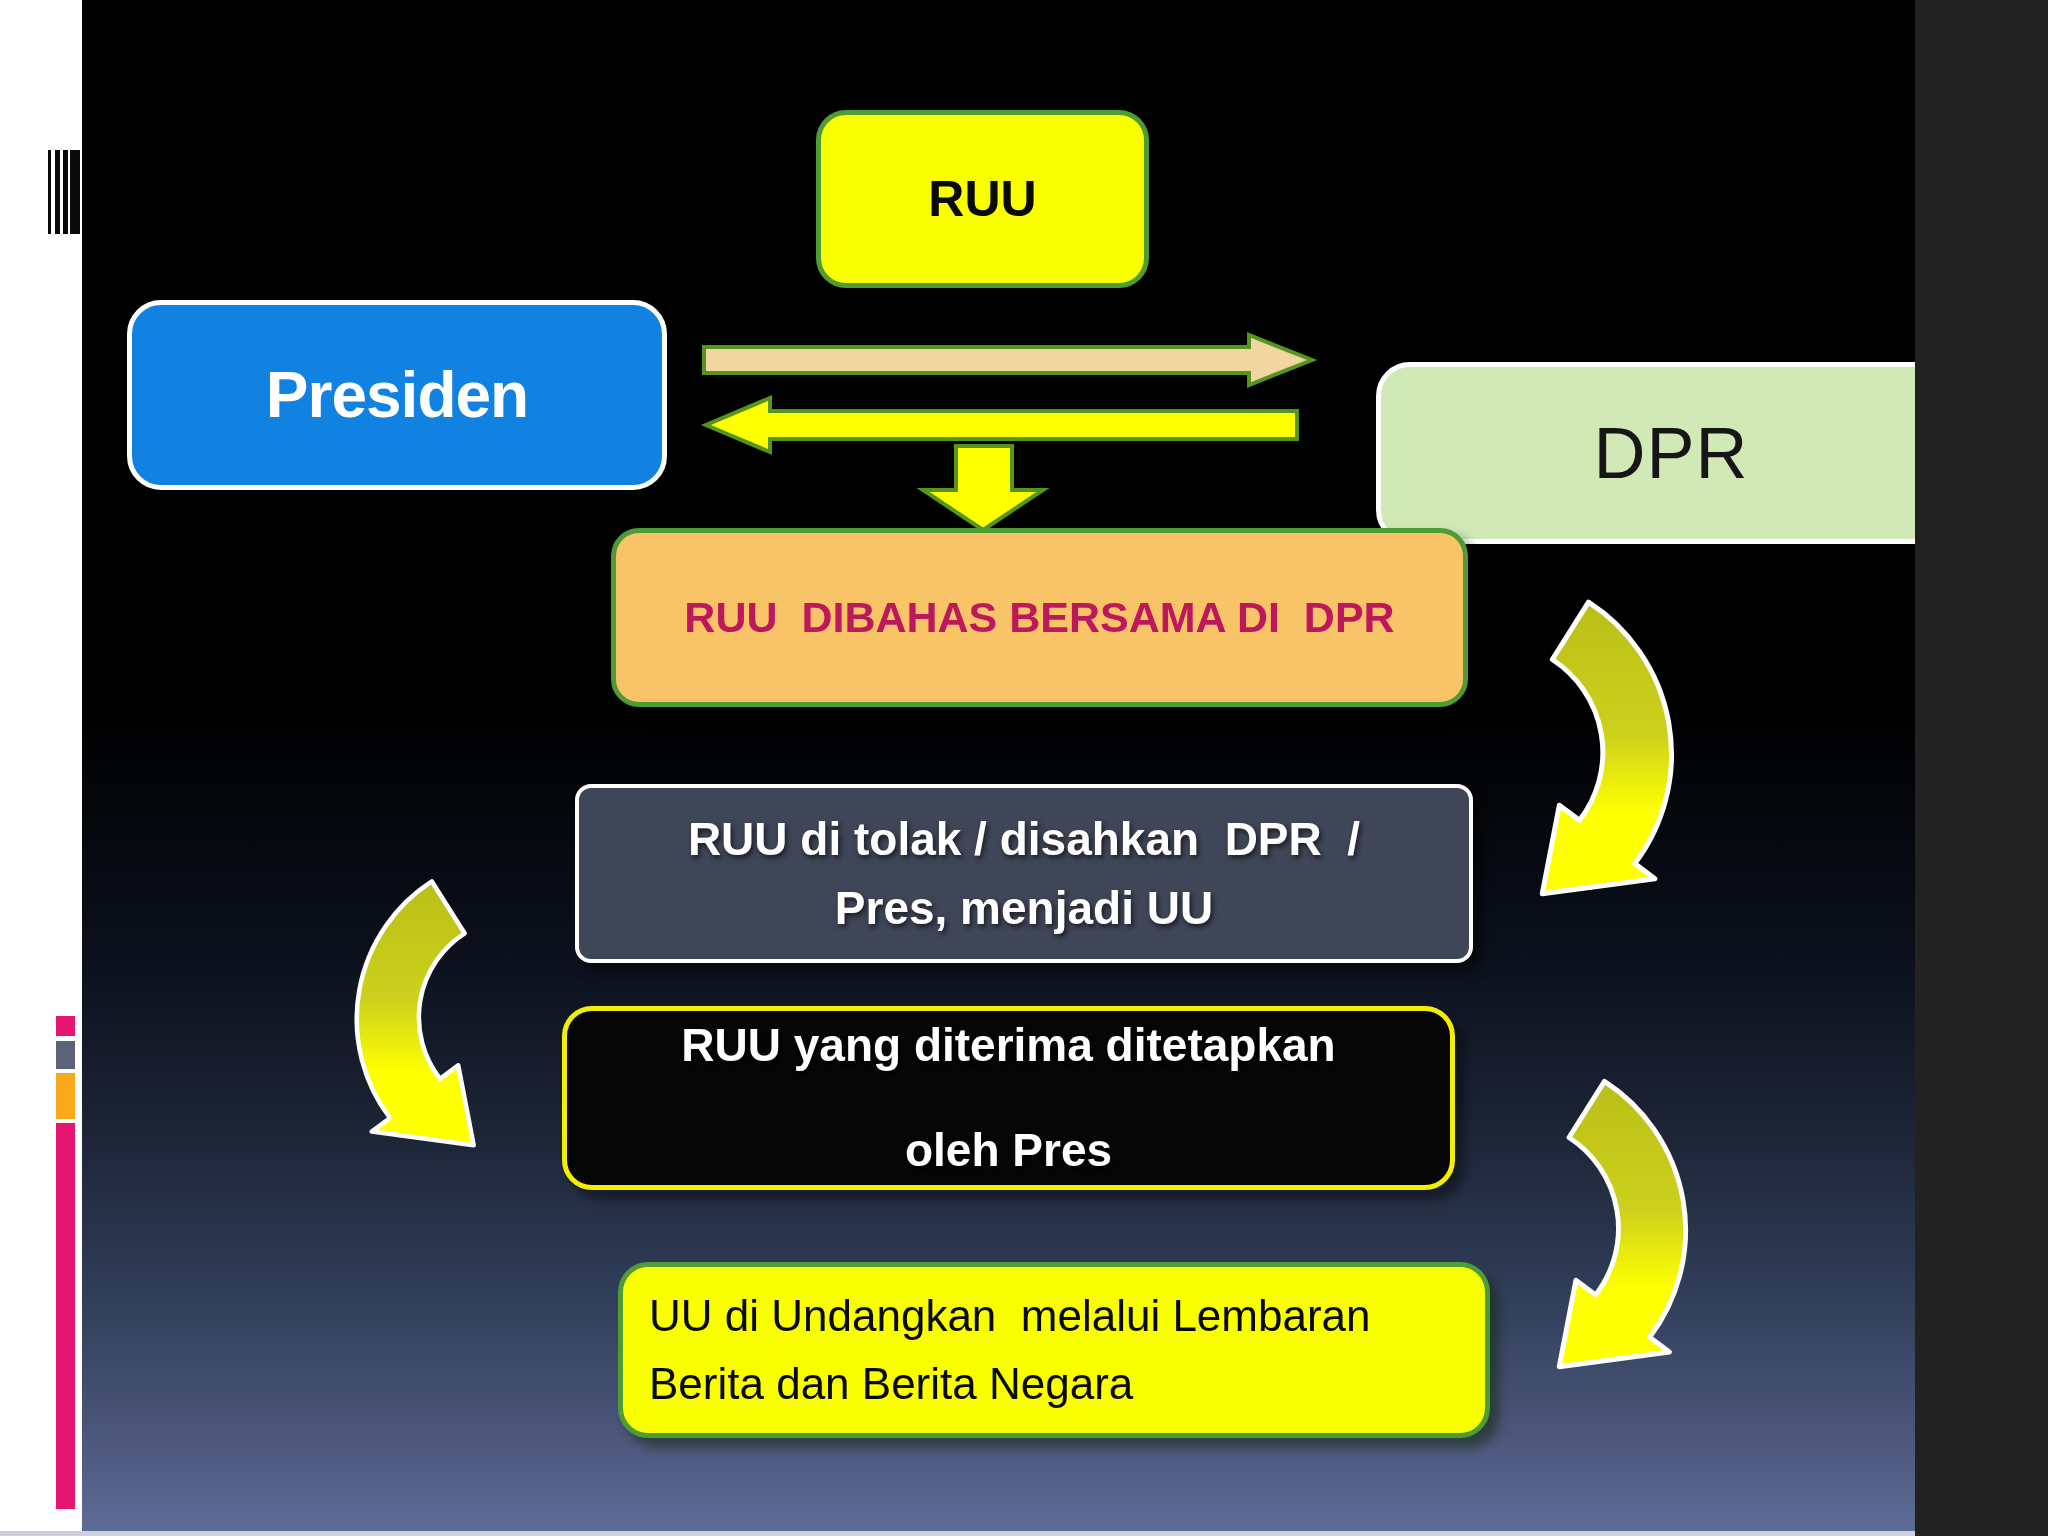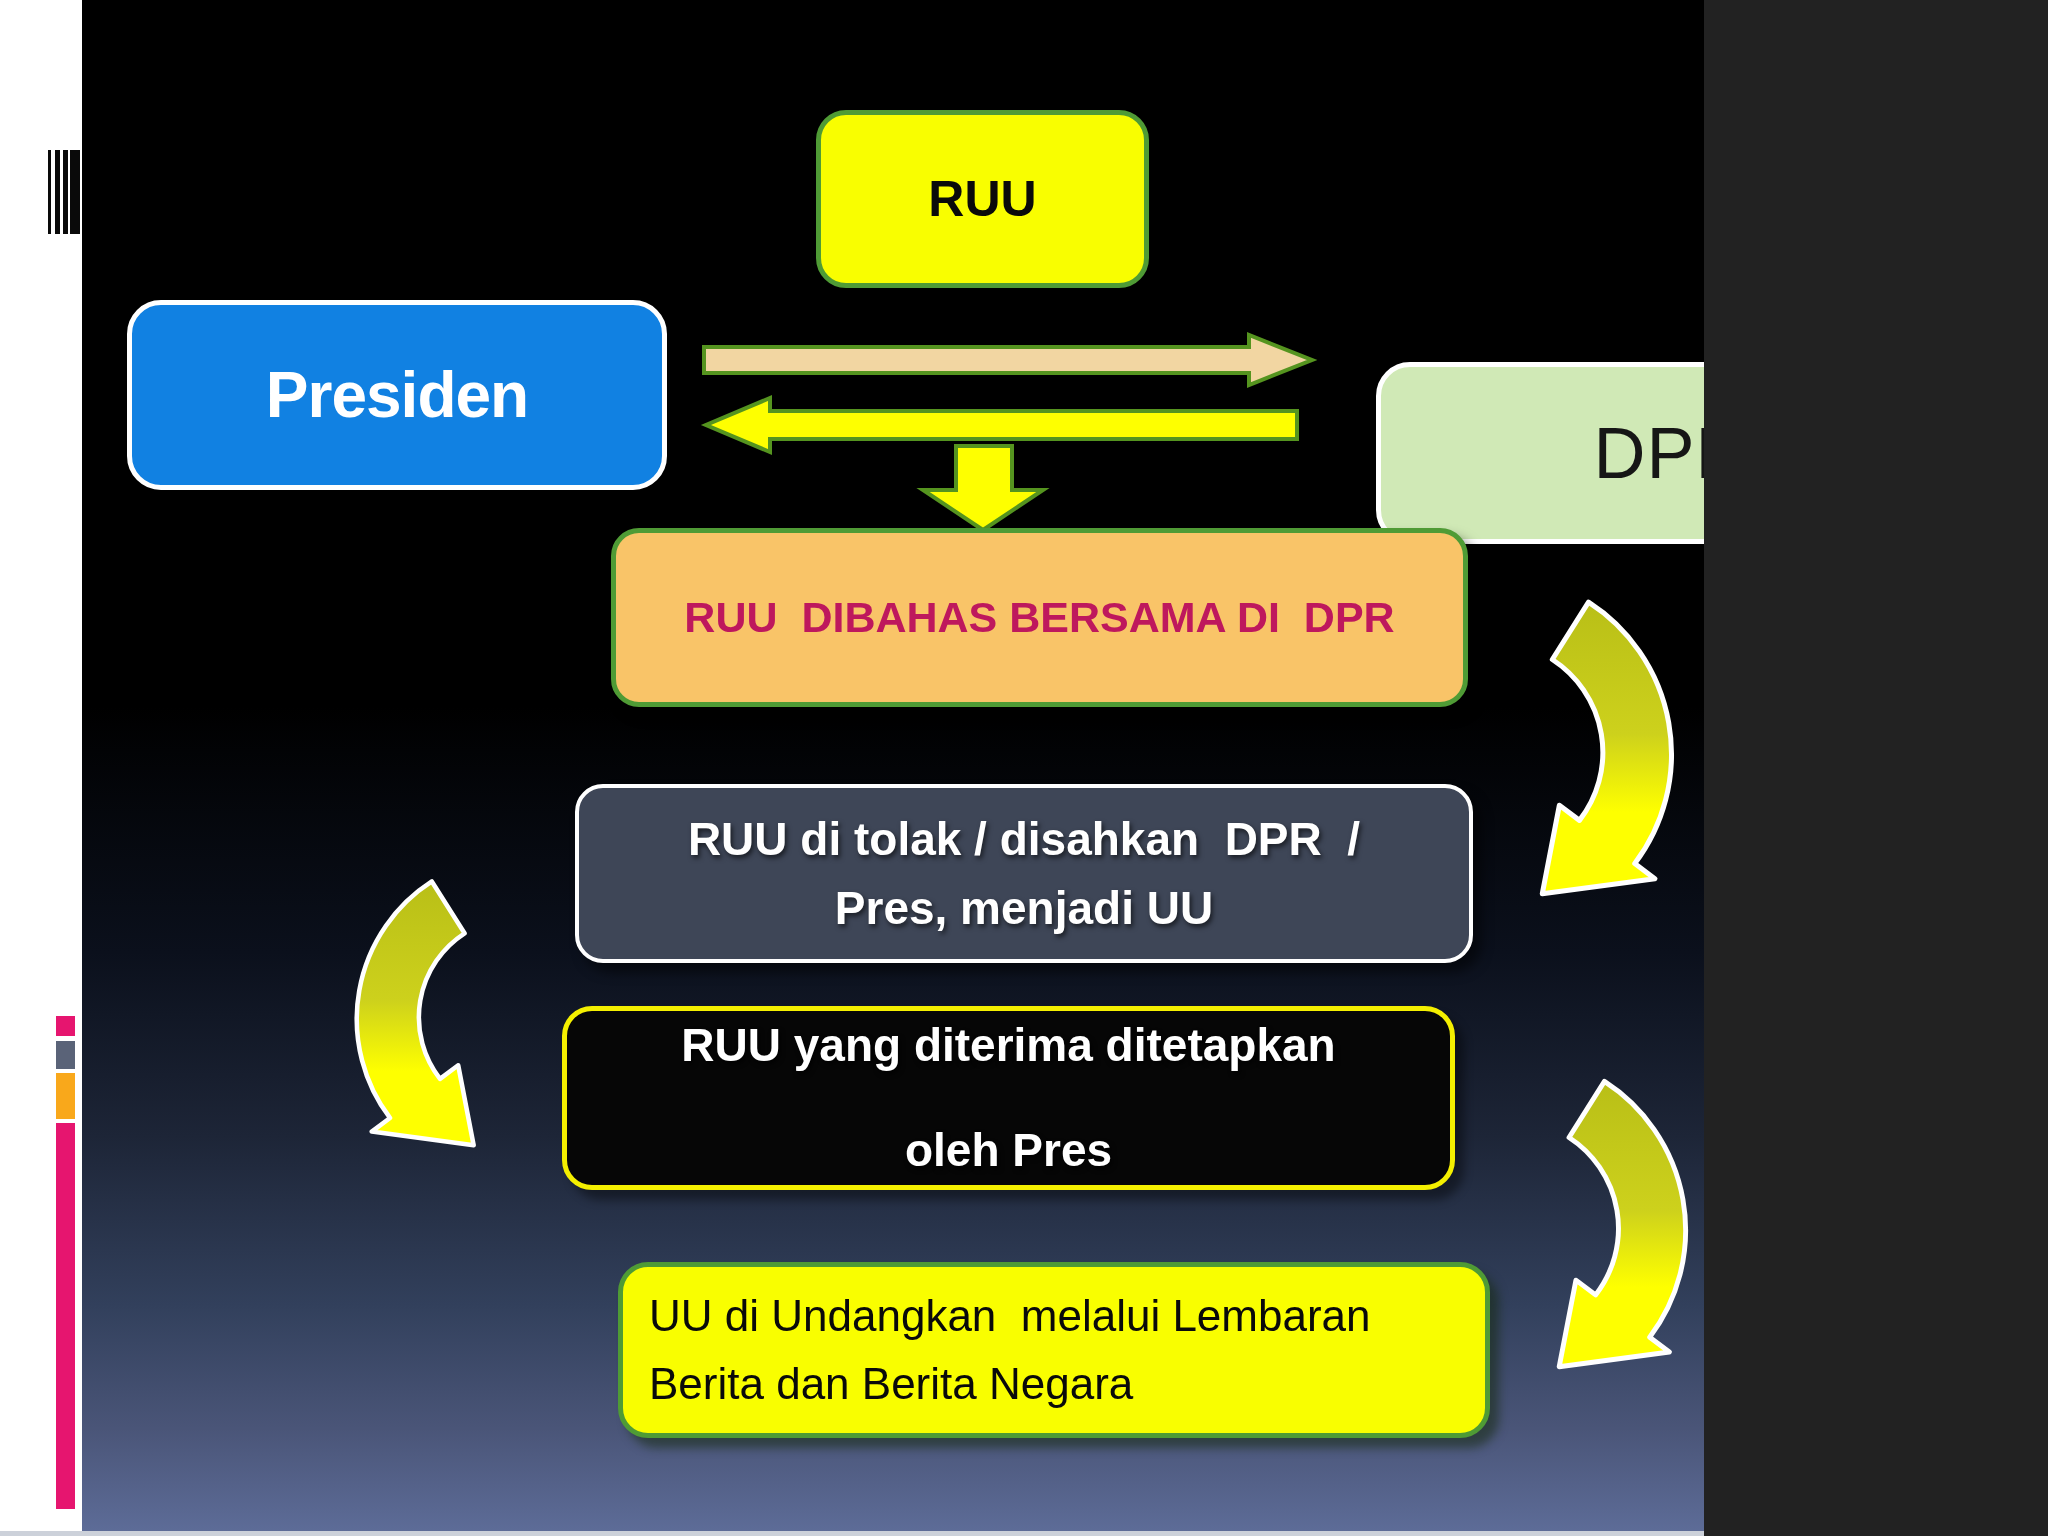--- a/index.html
+++ b/index.html
@@ -1,17 +1,17 @@
 <!DOCTYPE html>
 <html style="--yellow: #f9fe00; --greenBorder: #4f9b35; --yellowBorder: #f4ef00; --blue: #1181e2; --lightGreen: #d0e9b6; --orange: #f9c468; --darkSlate: #3e4657; --black: #060606; --tan: #f2d6a2; --arrowOutlineGreen: #55941f; --oliveYellow: #bcc218; --pink: #e6156f; --graySquare: #5a6378; --orangeSquare: #f9a81b;"><head>
 <meta charset="utf-8">
 <style>
   html,body{margin:0;padding:0;background:#222;}
-  #slide{position:relative;width:1704px;height:1536px;overflow:hidden;
-         font-family:"Liberation Sans",sans-serif;}
+  #slide{position:relative;width:1901px;height:1536px;overflow:hidden;
+         font-family:"Liberation Sans",sans-serif;padding-left:14px;}
   
   #bg{position:absolute;left:0;top:0;width:100%;height:100%;
       background:linear-gradient(180deg,#000 0%,#000 46%,#0b101c 62%,
                  #1d2537 74%,#32405c 85%,#4a5578 93%,#5e6d99 100%);}
   #left-strip{position:absolute;left:0;top:0;width:82px;height:100%;background:#fff;}
   #bottom-edge{position:absolute;left:0;bottom:0;width:100%;height:5px;background:#ccd1da;}
 
   
   #barcode{position:absolute;left:46px;top:150px;width:38px;height:84px;}
   #barcode .bar{position:absolute;top:0;height:100%;background:#0a0a0a;}
@@ -39,21 +39,21 @@
             font-weight:bold;font-size:64px;letter-spacing:-1px;
             box-shadow:8px 9px 12px rgba(0,0,0,.55);}
   #node-dpr{left:1376px;top:314px;width:590px;height:182px;border-radius:34px;
             background:var(--lightGreen);border:5px solid #fff;color:#161616;
             font-weight:400;font-size:72px;letter-spacing:1px;
             box-shadow:8px 9px 12px rgba(0,0,0,.55);margin-top:48px;}
   #node-dibahas{left:611px;top:528px;width:857px;height:179px;border-radius:28px;
             background:var(--orange);border:5px solid var(--greenBorder);
             color:#be185d;font-weight:bold;font-size:43px;
             box-shadow:8px 9px 12px rgba(0,0,0,.5);}
-  #node-ditolak{left:575px;top:784px;width:898px;height:179px;border-radius:28px;
+  #node-ditolak{left:575px;top:784px;width:898px;height:179px;border-radius:16px;
             background:var(--darkSlate);border:4px solid #fff;color:#fff;
             font-weight:bold;font-size:46px;line-height:1.5;
             text-shadow:2px 3px 5px rgba(0,0,0,.6);
             box-shadow:8px 9px 12px rgba(0,0,0,.5);}
   #node-diterima{left:562px;top:1006px;width:893px;height:184px;border-radius:30px;
             background:var(--black);border:5px solid var(--yellowBorder);color:#fff;
             font-weight:bold;font-size:46px;line-height:1.5;
             text-shadow:2px 3px 5px rgba(0,0,0,.8);
             box-shadow:9px 10px 10px rgba(0,0,0,.4);gap:36px;}
   #node-diundangkan{left:618px;top:1262px;width:872px;height:176px;border-radius:30px;

